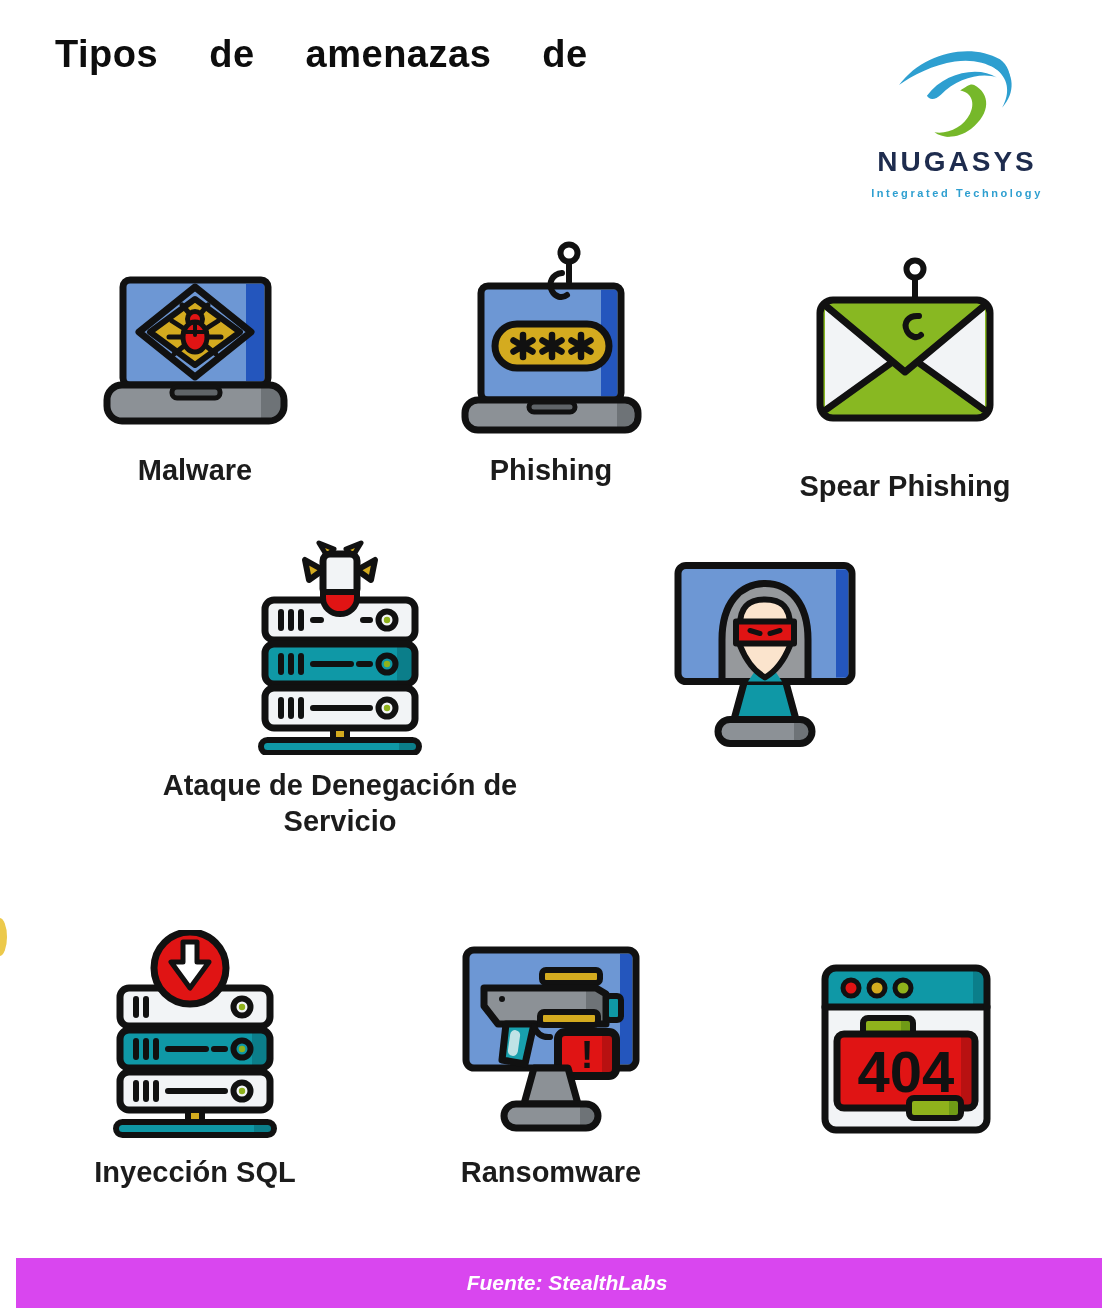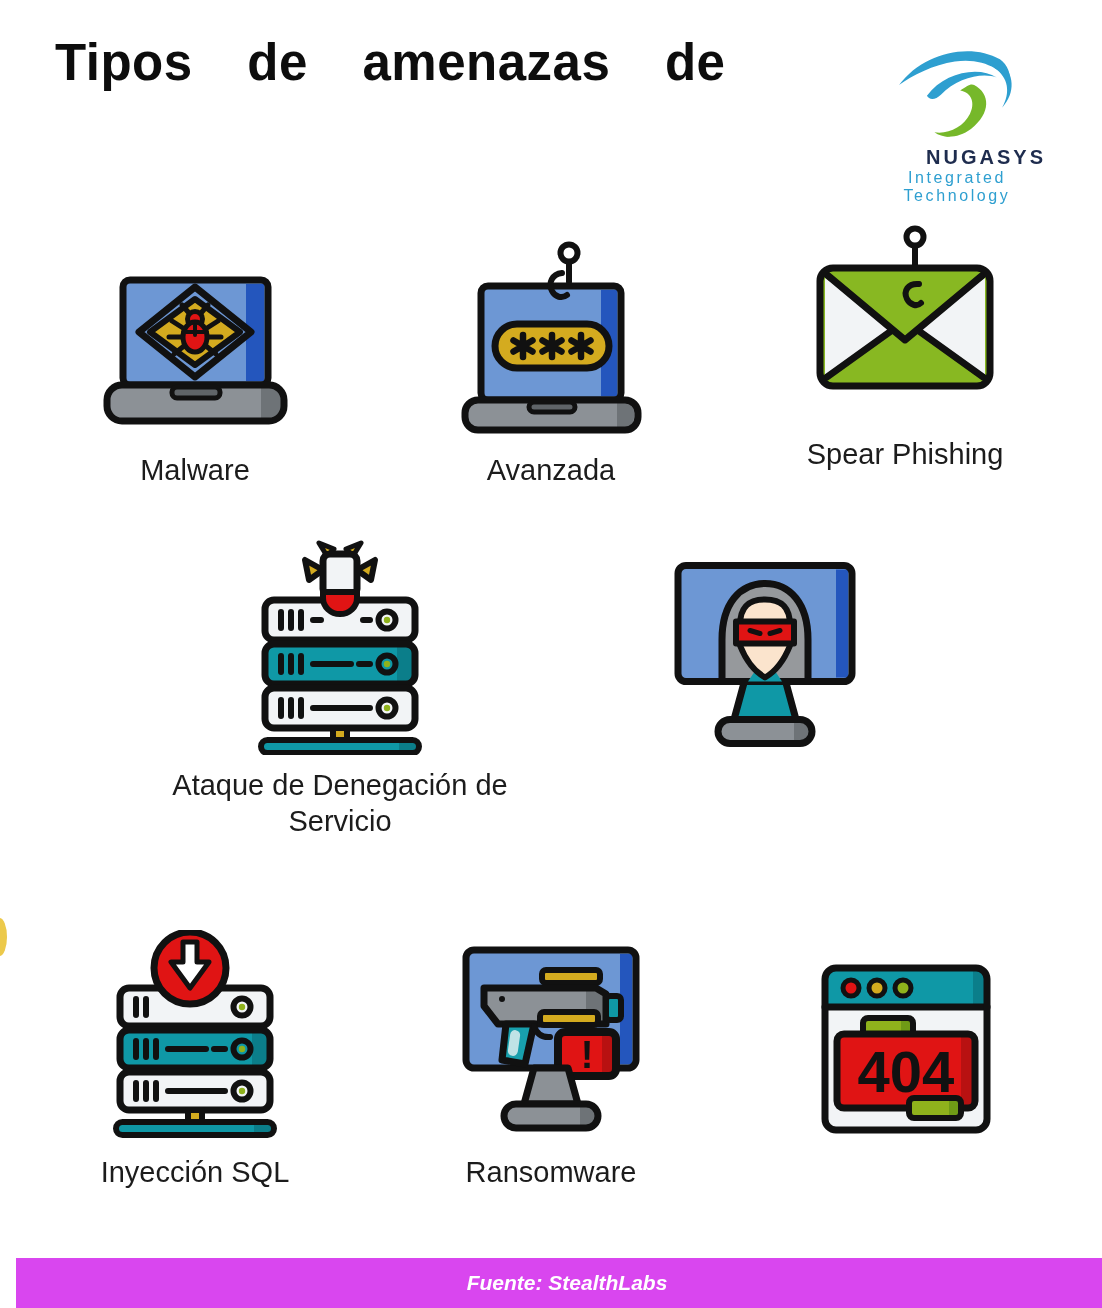--- a/index.html
+++ b/index.html
@@ -1,29 +1,29 @@
 <!DOCTYPE html>
 <html><head>
 <meta charset="utf-8">
 <style>
   html,body{margin:0;padding:0;background:#ffffff;}
   .page{position:relative;width:1102px;height:1308px;background:#ffffff;overflow:hidden;
         font-family:"Liberation Sans",sans-serif;}
-  .title{position:absolute;left:55px;top:30px;width:830px;font-weight:800;font-size:51px;
+  .title{position:absolute;left:55px;top:30px;width:830px;font-weight:800;font-size:38px;
          line-height:1.3;color:#0d0d0d;letter-spacing:.5px;}
   .title .line1{word-spacing:40px;display:block;}
   .title .line2{display:block;}
   .logo{position:absolute;right:56px;top:40px;width:178px;text-align:center;}
-  .logo-name{font-size:20px;font-weight:700;color:#1e2c4e;letter-spacing:3px;margin-top:0px;text-align:right;}
-  .logo-tagline{font-size:16px;font-weight:400;color:#2e9fd0;letter-spacing:2.6px;margin-top:0;}
+  .logo-name{font-size:28px;font-weight:700;color:#1e2c4e;letter-spacing:3px;margin-top:0px;}
+  .logo-tagline{font-size:11px;font-weight:700;color:#2e9fd0;letter-spacing:2.6px;margin-top:9px;}
   .cell{position:absolute;display:flex;flex-direction:column;align-items:center;}
-  .cell .label{margin-top:12px;font-size:29px;font-weight:400;color:#1c1c1c;text-align:center;line-height:1.25;}
+  .cell .label{margin-top:12px;font-size:29px;font-weight:700;color:#1c1c1c;text-align:center;line-height:1.25;}
   .c-malware{left:19px;top:240px;width:352px;}
   .c-phishing{left:375px;top:240px;width:352px;}
-  .c-spear{left:729px;top:224px;width:352px;}
+  .c-spear{left:729px;top:256px;width:352px;}
   .c-dos{left:150px;top:540px;width:380px;}
   .c-apt{left:575px;top:540px;width:380px;}
   .c-sql{left:19px;top:930px;width:352px;justify-content:space-between;}
   .c-ransom{left:375px;top:930px;width:352px;}
   .c-dns{left:729px;top:946px;width:352px;}
   .footer{position:absolute;left:16px;bottom:0;width:100%;height:50px;background:#d946ef;
           display:flex;align-items:center;justify-content:center;font-style:italic;}
   .footer span{color:#ffffff;font-weight:700;font-size:21px;}
   .accent-dot{position:absolute;left:-8px;top:918px;width:15px;height:38px;border-radius:50%;background:#ecc94b;}
   svg text{font-family:"Liberation Sans",sans-serif;}
@@ -81,21 +81,21 @@
       <g stroke="#111" stroke-width="6.5" fill="none">
         <path d="M74,95 V117 M64.5,100.5 L83.5,111.5 M64.5,111.5 L83.5,100.5"></path>
         <path d="M103,95 V117 M93.5,100.5 L112.5,111.5 M93.5,111.5 L112.5,100.5"></path>
         <path d="M132,95 V117 M122.5,100.5 L141.5,111.5 M122.5,111.5 L141.5,100.5"></path>
       </g>
       <rect x="16" y="160" width="173" height="30" rx="13" fill="#8c9196"></rect>
       <path d="M168,162 h6 a11,11 0 0 1 11,11 v4 a11,11 0 0 1 -11,11 h-6 z" fill="#6e7377"></path>
       <rect x="16" y="160" width="173" height="30" rx="13" fill="none" stroke="#111" stroke-width="7"></rect>
       <rect x="80" y="162" width="46" height="10" rx="5" fill="#5f6468" stroke="#111" stroke-width="5"></rect>
     </svg>
-    <div class="label">Avanzada</div>
+    <div class="label">Phishing</div>
   </div>
 
   <div class="cell c-spear">
     <svg width="210" height="200" viewBox="0 0 210 200" stroke-linecap="round" stroke-linejoin="round">
       <circle cx="115" cy="13" r="8.5" fill="#fff" stroke="#111" stroke-width="6"></circle>
       <path d="M115,22 V46" stroke="#111" stroke-width="6" fill="none"></path>
       <rect x="20" y="44" width="170" height="118" rx="13" fill="#88b822"></rect>
       <polygon points="25,54 97,103 25,152" fill="#f2f4f6"></polygon>
       <polygon points="185,54 113,103 185,152" fill="#f2f4f6"></polygon>
       <path d="M27,153 L105,97 L183,153" fill="none" stroke="#111" stroke-width="7"></path>

